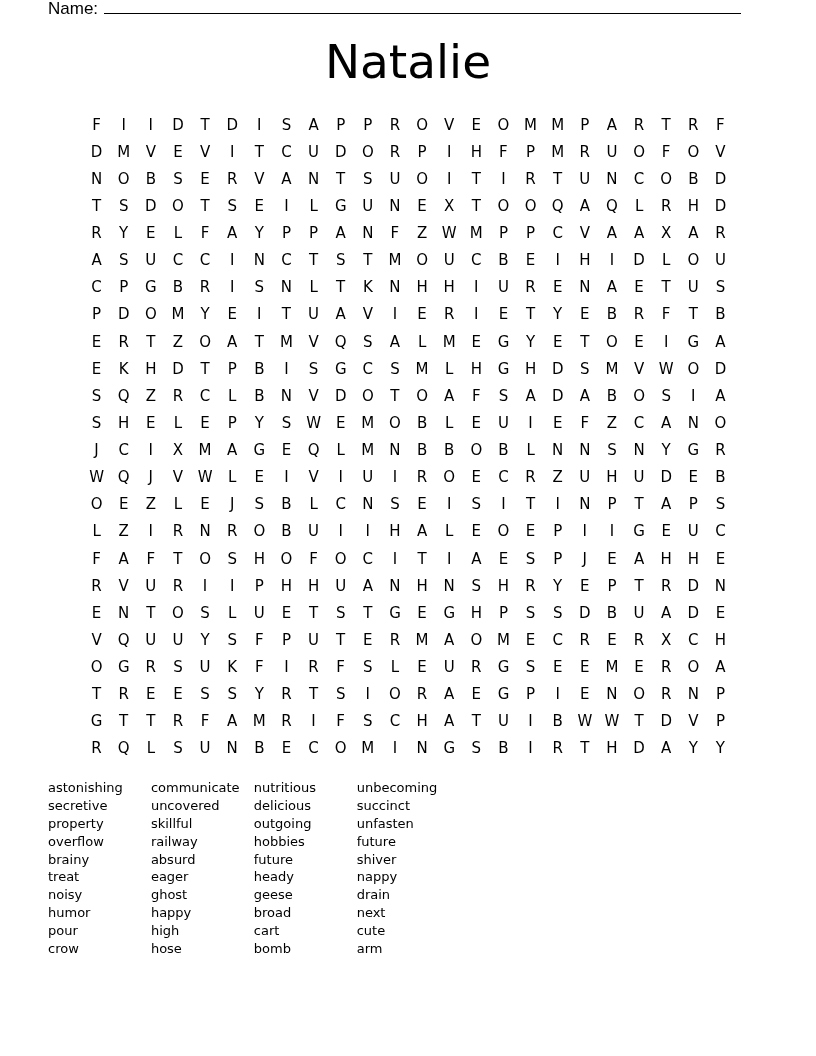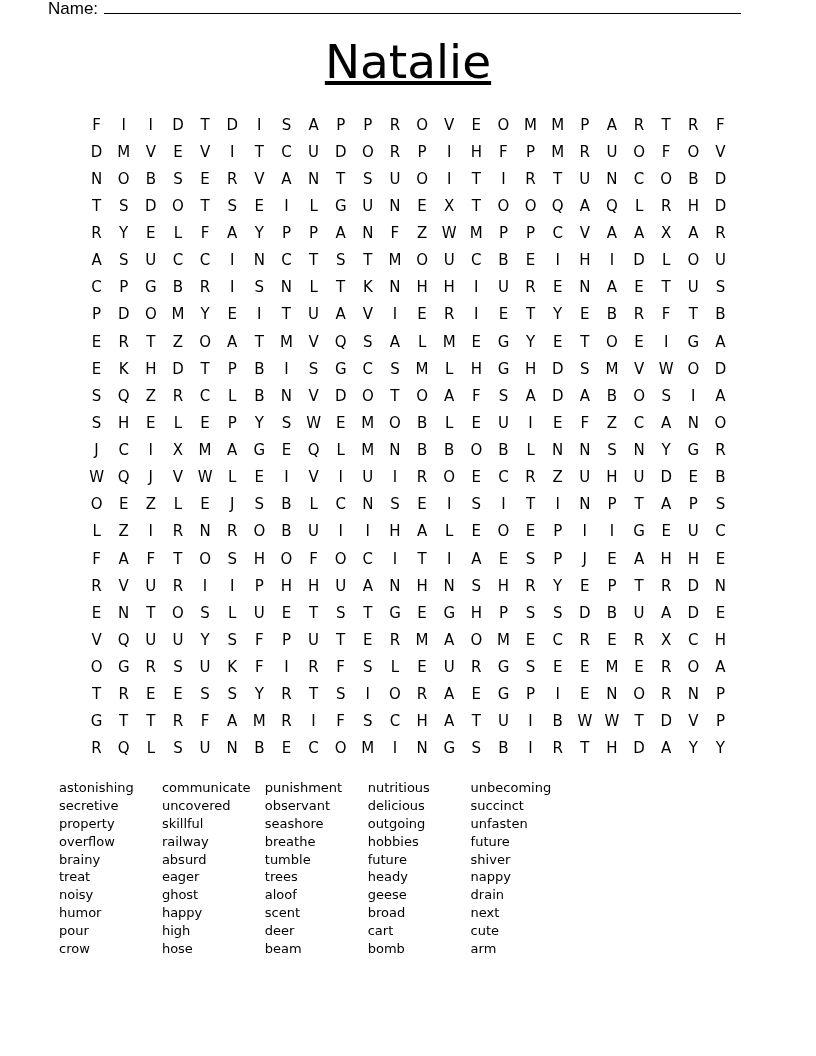--- a/index.html
+++ b/index.html
@@ -8,39 +8,39 @@
     position: absolute; left: 48px; top: -3px;
     font-family: "Liberation Sans", sans-serif; font-size: 17px; line-height: 20px;
     display: flex; align-items: baseline;
   }
   .name-line {
     display: inline-block; width: 637px; border-bottom: 1px solid #000;
     margin-left: 6px; height: 16px;
   }
   .title {
     position: absolute; left: 0; top: 32px; width: 816px; text-align: center;
-    font-family: "DejaVu Sans", sans-serif; font-size: 47px; line-height: 60px; text-decoration: underline;
+    font-family: "DejaVu Sans", sans-serif; font-size: 47px; line-height: 60px;
   }
   .grid {
     position: absolute; left: 83px; top: 111px;
     display: grid;
     grid-template-columns: repeat(24, 27.13px);
     grid-auto-rows: 27.13px;
   }
   .cell {
     font-family: "DejaVu Sans", sans-serif; font-size: 15px;
     display: flex; align-items: center; justify-content: center;
   }
   .words {
     position: absolute; left: 48px; top: 779px;
     display: grid;
     grid-template-columns: repeat(7, 102.9px);
     font-family: "DejaVu Sans", sans-serif; font-size: 13px;
   }
-  .word-col { display: flex; flex-direction: column; margin-left: 11px; }
+  .word-col { display: flex; flex-direction: column; }
   .word { line-height: 17.9px; height: 17.9px; white-space: nowrap; }
 </style>
 </head>
 <body>
 
 <div class="name-row">
   <span>Name:</span>
   <span class="name-line"></span>
 </div>
 
@@ -644,32 +644,20 @@
       <div class="word">skillful</div>
       <div class="word">railway</div>
       <div class="word">absurd</div>
       <div class="word">eager</div>
       <div class="word">ghost</div>
       <div class="word">happy</div>
       <div class="word">high</div>
       <div class="word">hose</div>
     </div>
     <div class="word-col">
-      <div class="word">punishment</div>
-      <div class="word">observant</div>
-      <div class="word">seashore</div>
-      <div class="word">breathe</div>
-      <div class="word">tumble</div>
-      <div class="word">trees</div>
-      <div class="word">aloof</div>
-      <div class="word">scent</div>
-      <div class="word">deer</div>
-      <div class="word">beam</div>
-    </div>
-    <div class="word-col">
       <div class="word">nutritious</div>
       <div class="word">delicious</div>
       <div class="word">outgoing</div>
       <div class="word">hobbies</div>
       <div class="word">future</div>
       <div class="word">heady</div>
       <div class="word">geese</div>
       <div class="word">broad</div>
       <div class="word">cart</div>
       <div class="word">bomb</div>

